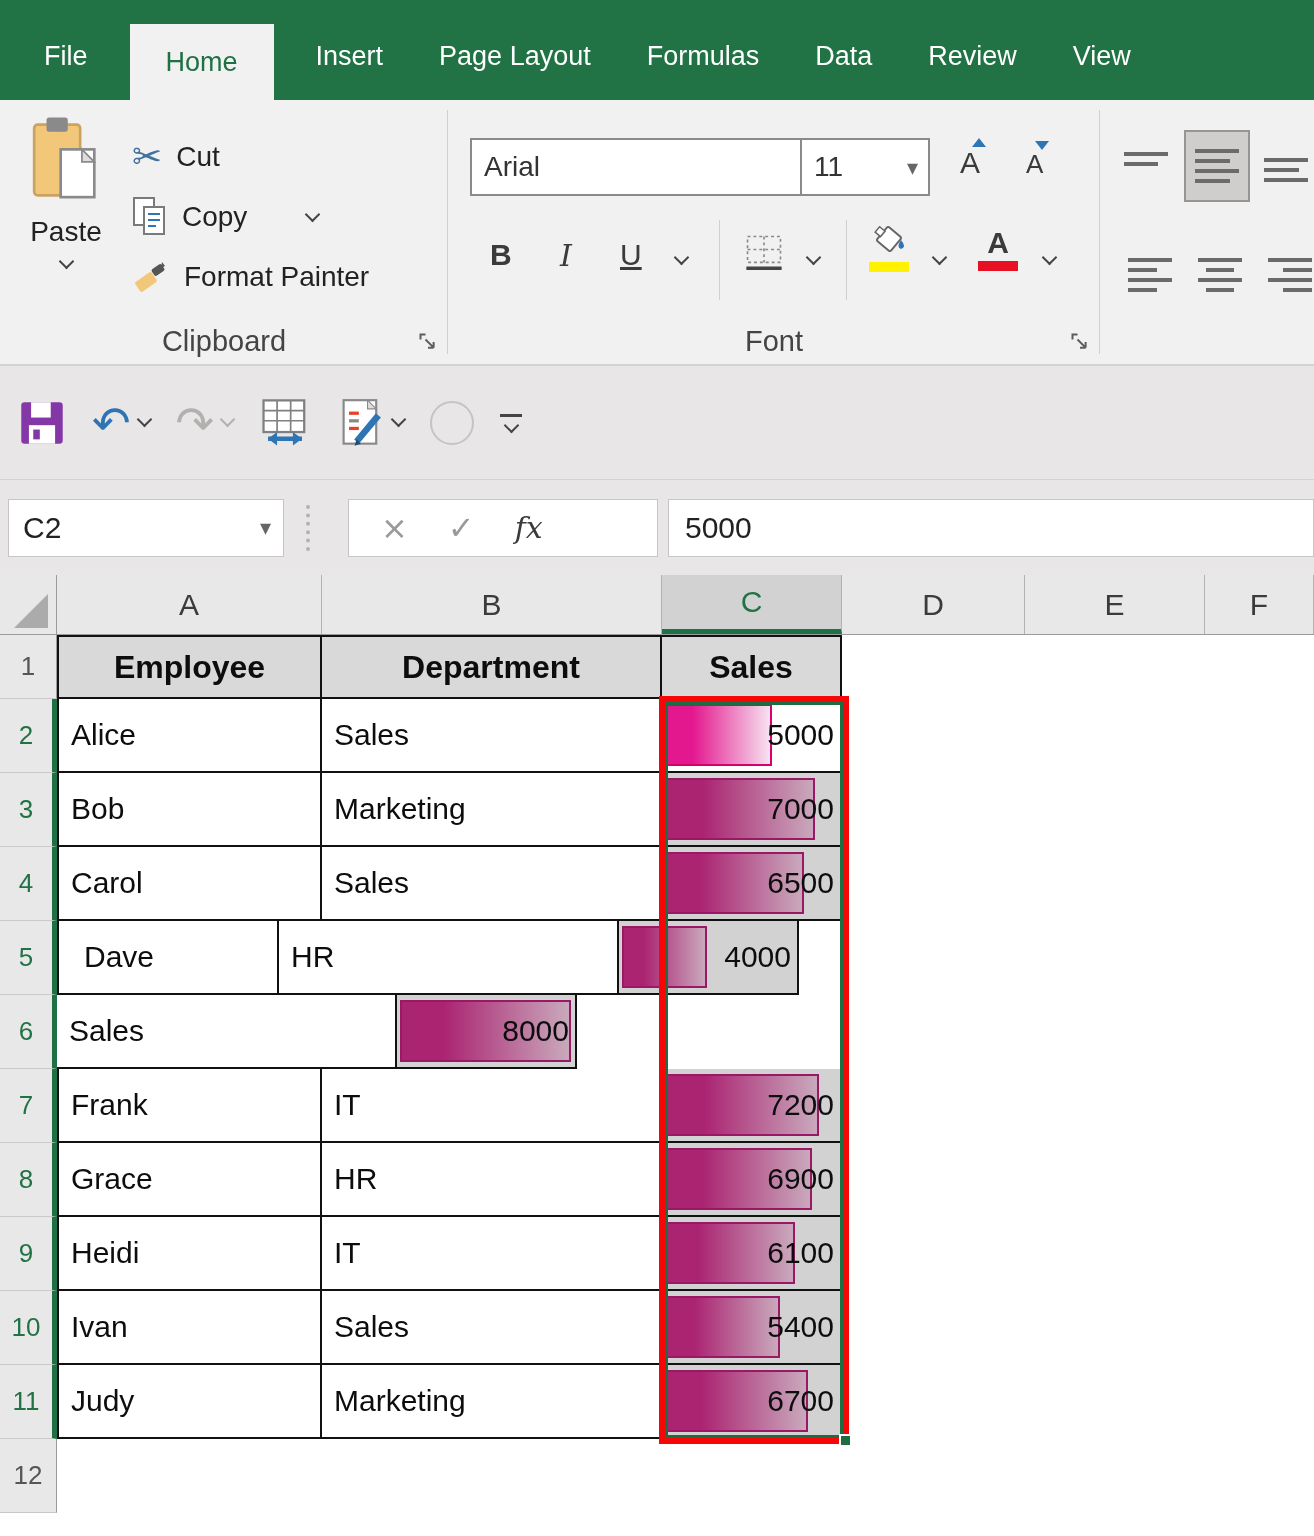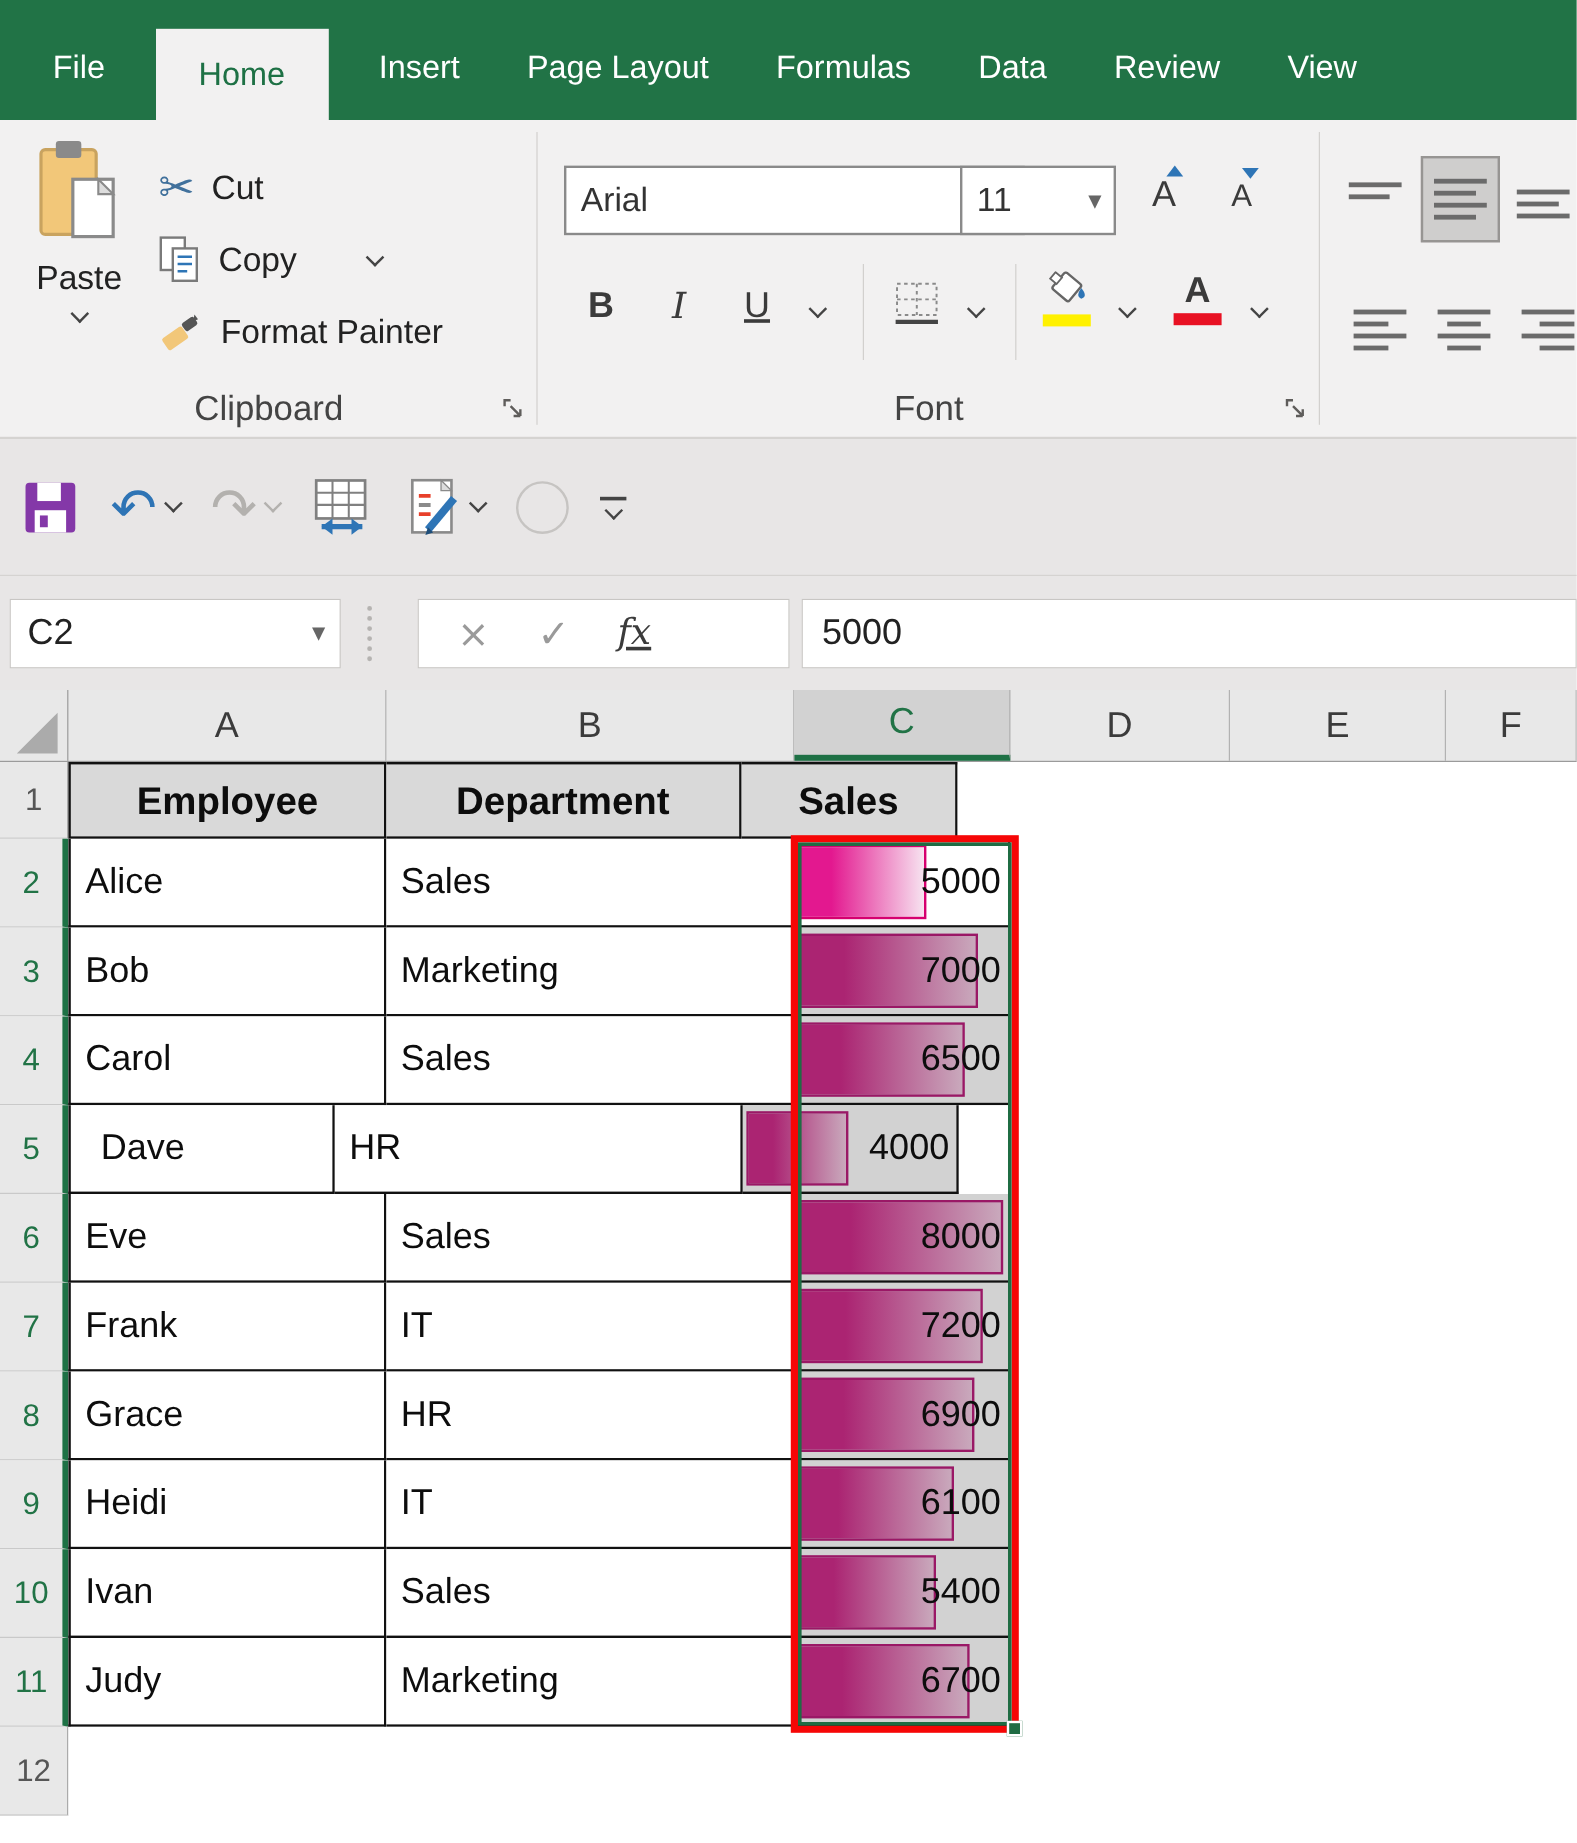--- a/index.html
+++ b/index.html
@@ -78,21 +78,21 @@
            padding-left:8px; }
   .namebox { width:276px; height:58px; background:#fff; border:1px solid #C8C6C4;
              display:flex; align-items:center; font-size:30px; color:#222;
              padding-left:14px;justify-content:center; }
   .namebox .dd { margin-left:auto; padding-right:12px; color:#666; font-size:22px; }
   .dotsep { width:0; height:46px; border-left:4px dotted #B5B3B1; margin:0 20px 0 22px; }
   .fxbox { width:310px; height:58px; background:#fff; border:1px solid #C8C6C4;
            display:flex; align-items:center; gap:40px; padding-left:32px;
            font-size:32px; color:#9a9a9a; margin-left:18px; }
   .fxsym { font-family:"DejaVu Serif","Liberation Serif",serif; font-style:italic;
-           color:#3b3b3b; font-size:30px;text-decoration:underline; }
+           color:#3b3b3b; font-size:30px; }
   .fline { flex:1; height:58px; background:#fff; border:1px solid #C8C6C4;
            display:flex; align-items:center; font-size:30px; color:#222;
            padding-left:16px; margin-left:10px; }
 
   
   .grid { position:relative; width:1314px; background:#fff; }
   .colstrip { display:flex; height:60px; background:#E8E8E8; border-bottom:1px solid #9B9B9B; }
   .corner { width:57px; height:100%; border-right:1px solid #9B9B9B; position:relative; }
   .corner::after { content:""; position:absolute; right:8px; bottom:6px; width:0; height:0;
                    border-left:34px solid transparent; border-bottom:34px solid #ABABAB; }
@@ -361,21 +361,21 @@
       <div class="colh" style="width: 340px;">B</div>
       <div class="colh sel" style="width: 180px;">C</div>
       <div class="colh" style="width: 183px;">D</div>
       <div class="colh" style="width: 180px;">E</div>
       <div class="colh" style="width: 109px;">F</div>
     </div>
   <div>
       <div class="grow" style="height: 64px;">
         <div class="rowh">1</div>
         <div class="cell t lft top thead" style="width: 265px;">Employee</div>
-        <div class="cell t top thead" style="width: 296px;">Department</div>
+        <div class="cell t top thead" style="width: 340px;">Department</div>
         <div class="cell t top thead" style="width: 180px;">Sales</div>
         <div class="cell plain" style="width: 183px;"></div>
         <div class="cell plain" style="width: 180px;"></div>
         <div class="cell plain" style="width: 109px;"></div>
       </div>
       <div class="grow" style="height: 74px;">
         <div class="rowh sel">2</div>
         <div class="cell t lft txt" style="width: 265px;">Alice</div>
         <div class="cell t txt" style="width: 340px;">Sales</div>
         <div class="cell t csel active" style="width: 180px;">
@@ -417,21 +417,20 @@
         <div class="cell t csel" style="width: 180px;">
           <div class="dbar" style="width: 48%; background: linear-gradient(to right, rgb(171, 36, 114) 0%, rgb(171, 36, 114) 25%, rgb(201, 169, 188) 100%); border-color: rgb(154, 24, 102);"></div>
           <span class="num">4000</span>
         </div>
         <div class="cell" style="width: 183px;"></div>
         <div class="cell" style="width: 180px;"></div>
         <div class="cell" style="width: 109px;"></div>
       </div>
       <div class="grow" style="height: 74px;">
         <div class="rowh sel">6</div>
-        <div class="cell t lft txt" style="width: 265px;">Eve</div>
         <div class="cell t txt" style="width: 340px;">Sales</div>
         <div class="cell t csel" style="width: 180px;">
           <div class="dbar" style="width: 96%; background: linear-gradient(to right, rgb(171, 36, 114) 0%, rgb(171, 36, 114) 25%, rgb(201, 169, 188) 100%); border-color: rgb(154, 24, 102);"></div>
           <span class="num">8000</span>
         </div>
         <div class="cell" style="width: 183px;"></div>
         <div class="cell" style="width: 180px;"></div>
         <div class="cell" style="width: 109px;"></div>
       </div>
       <div class="grow" style="height: 74px;">

